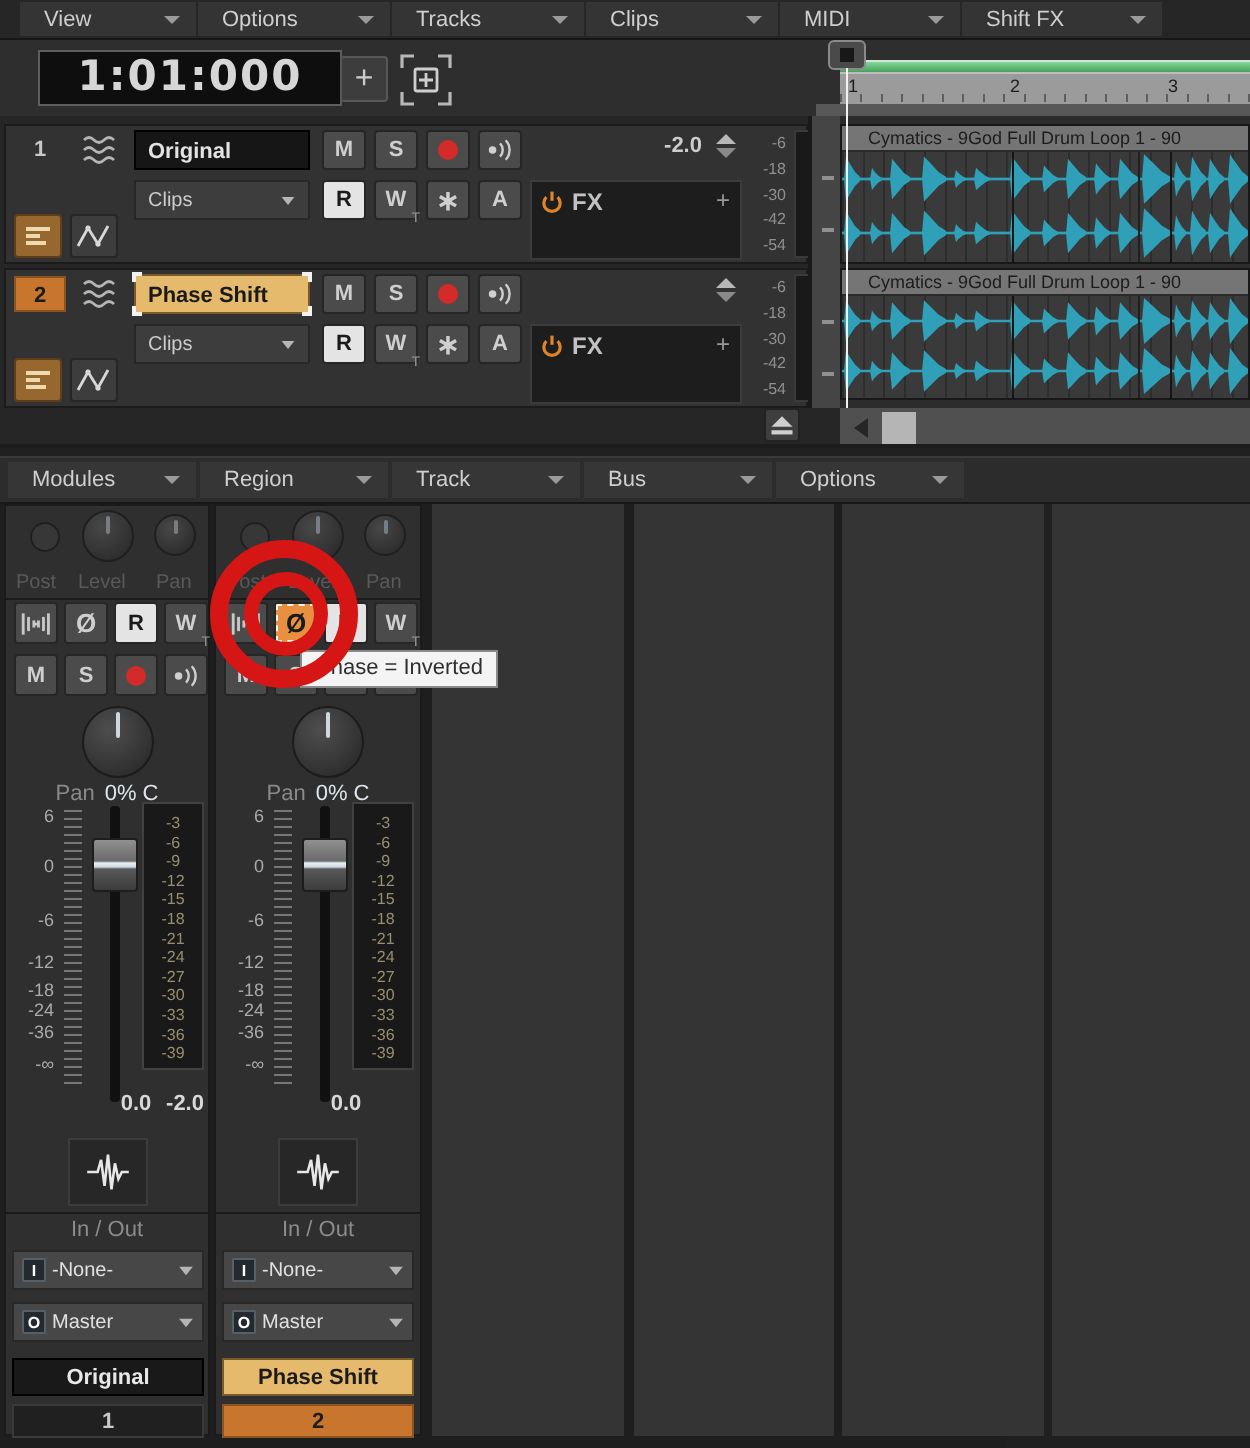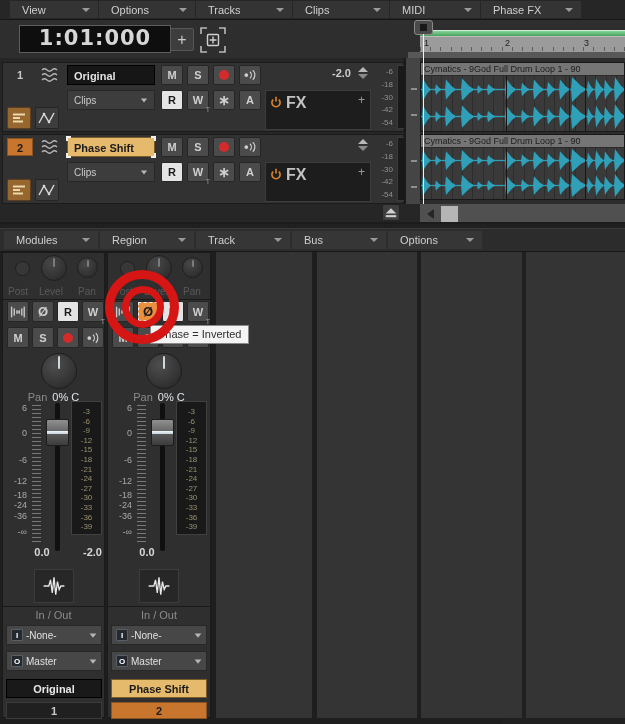--- a/index.html
+++ b/index.html
@@ -67,35 +67,35 @@
   .spin{position:absolute;left:355px;top:4px;width:10px;}
   .spin i{display:block;width:0;height:0;border-left:5px solid transparent;border-right:5px solid transparent;}
   .spin .up{border-bottom:5px solid #b8b8b8;margin-bottom:2px;} .spin .dn{border-top:5px solid #8a8a8a;}
   .t-clips{position:absolute;left:64px;top:27px;width:88px;height:20px;background:#3d3d3d;border:1px solid #272727;
     display:flex;align-items:center;font-size:10px;color:#cccccc;padding:0 6px;}
   .t-clips .dd-arr{margin-left:auto;transform:scale(.8);}
   .t-r{left:158px;top:27px;} .t-w{left:184px;top:27px;} .t-star{left:210px;top:27px;font-size:14px;} .t-a{left:236px;top:27px;}
   .sub-t{position:absolute;right:-2px;bottom:-4px;font-size:7px;font-weight:normal;color:#9a9a9a;}
   .t-fx{position:absolute;left:262px;top:27px;width:106px;height:40px;background:#1d1d1d;border:1px solid #3c3c3c;}
   .t-fx .pw{position:absolute;left:4px;top:3px;width:12px;height:12px;}
-  .t-fx .fxlab{position:absolute;left:20px;top:3px;font-size:16px;font-weight:bold;color:#c2c2c2;}
+  .t-fx .fxlab{position:absolute;left:20px;top:3px;font-size:12px;font-weight:bold;color:#c2c2c2;}
   .t-fx .fxadd{position:absolute;right:5px;top:2px;font-size:12px;color:#9a9a9a;}
   .t-layers{position:absolute;left:4px;top:44px;width:24px;height:22px;background:#96672f;border:1px solid #5f3f1b;
     border-radius:2px;display:flex;align-items:center;justify-content:center;}
   .t-autom{position:absolute;left:32px;top:44px;width:24px;height:22px;background:#3d3d3d;border:1px solid #262626;
     border-radius:2px;display:flex;align-items:center;justify-content:center;}
   .t-mscale{position:absolute;left:366px;top:2px;width:24px;height:64px;display:flex;flex-direction:column;
     justify-content:space-between;padding:2px 0;}
   .t-mscale span{font-size:8px;color:#909090;text-align:right;display:block;}
   .t-mbar{position:absolute;left:394px;top:2px;width:9px;height:64px;background:#191919;border:1px solid #3a3a3a;}
   .splitter{position:absolute;left:404px;top:0;width:16px;height:146px;background:#454545;border-left:2px solid #1a1a1a;}
   .clips-pane{position:absolute;left:420px;top:0;width:205px;height:146px;background:#2c2c2c;}
   .clip{position:absolute;left:0;width:205px;background:#3a3a3a;border:1px solid #181818;}
   .clip.c1{top:4px;height:70px;} .clip.c2{top:76px;height:66px;}
-  .clip-label{height:13px;background:#757575;color:#1c1c1c;font-size:9px;line-height:13px;padding-left:3px;
+  .clip-label{height:13px;background:#757575;color:#1c1c1c;font-size:9px;line-height:13px;padding-left:13px;
     white-space:nowrap;overflow:hidden;border-bottom:1px solid #2a2a2a;}
   .wave-area{position:relative;width:100%;overflow:hidden;
     background:repeating-linear-gradient(90deg,rgba(0,0,0,.22) 0 1px,transparent 1px 10.25px);}
   .c1 .wave-area{height:55px;} .c2 .wave-area{height:51px;}
   .wave{display:block;width:205px;} .c1 .wave{height:27px;} .c2 .wave{height:25px;}
   .maj{position:absolute;top:0;bottom:0;width:1px;background:#161616;}
   .maj.m1{left:85px;} .maj.m2{left:164px;} .maj.mb{left:148px;background:#202020;}
   .lane-dash{position:absolute;width:6px;height:2px;background:#8f8f8f;left:411px;}
   .playhead-line{position:absolute;left:423px;top:34px;width:1px;height:170px;background:#f2f2f2;z-index:6;}
   .hscroll{position:absolute;left:420px;top:146px;width:205px;height:20px;background:#505050;}
@@ -137,21 +137,21 @@
   .fscale span:nth-child(5){top:83px;} .fscale span:nth-child(6){top:93px;}
   .fscale span:nth-child(7){top:104px;} .fscale span:nth-child(8){top:120px;}
   .fticks{position:absolute;left:29px;top:152px;width:9px;height:138px;
     background:repeating-linear-gradient(#787878 0 1px,transparent 1px 4px);}
   .ftrack{position:absolute;left:52px;top:150px;width:5px;height:148px;background:#101010;border-radius:2px;}
   .fhandle{position:absolute;left:43px;top:166px;width:23px;height:27px;border:1px solid #1d1d1d;border-radius:2px;
     background:linear-gradient(#909090,#6a6a6a 42%,#e8f1f6 46%,#cdd8de 54%,#585858 58%,#3c3c3c);}
   .mbox{position:absolute;left:68px;top:148px;width:31px;height:134px;background:#191919;border:1px solid #404040;}
   .mbox-scale{display:flex;flex-direction:column;padding-top:5px;}
   .mbox-scale span{font-size:8px;line-height:9.6px;color:#97906f;text-align:center;display:block;}
-  .vol-val{position:absolute;left:24px;top:293px;width:30px;text-align:center;font-size:11px;font-weight:bold;color:#d8d8d8;}
+  .vol-val{position:absolute;left:50px;top:293px;width:30px;text-align:center;font-size:11px;font-weight:bold;color:#d8d8d8;}
   .peak-val{position:absolute;left:68px;top:293px;width:31px;text-align:right;font-size:11px;font-weight:bold;color:#d8d8d8;}
   .wavebtn{position:absolute;left:31px;top:316px;width:40px;height:34px;background:#272727;border:1px solid #3c3c3c;
     display:flex;align-items:center;justify-content:center;}
   .sdivider{position:absolute;left:0;width:100%;height:1px;background:#1a1a1a;}
   .io-label{position:absolute;left:0;top:356px;width:100%;text-align:center;font-size:11px;color:#8c8c8c;}
   .iodd{position:absolute;left:3px;width:96px;height:20px;background:#474747;border:1px solid #282828;
     display:flex;align-items:center;padding:0 4px;}
   .iodd.in{top:372px;} .iodd.out{top:398px;}
   .iobadge{width:12px;height:12px;background:#23292f;border:1px solid #566068;color:#fff;font-size:8px;font-weight:bold;
     display:flex;align-items:center;justify-content:center;margin-right:3px;border-radius:1px;}
@@ -194,21 +194,21 @@
       </div>
     <div class="mitem mw-clips">
         <span>Clips</span>
         <i class="arr"></i>
       </div>
     <div class="mitem mw-midi">
         <span>MIDI</span>
         <i class="arr"></i>
       </div>
     <div class="mitem mw-regionfx">
-        <span>Phase FX</span>
+        <span>Shift FX</span>
         <i class="arr"></i>
       </div>
   </div>
 
   <div class="header">
     <div class="time-display">1:01:000</div>
     <div class="add-btn">+</div>
     <div class="dup-btn">
       <svg width="26" height="26" viewBox="0 0 26 26">
         <path d="M1 7 V1 H7 M19 1 H25 V7 M25 19 V25 H19 M7 25 H1 V19" fill="none" stroke="#b8b8b8" stroke-width="1.6"></path>

